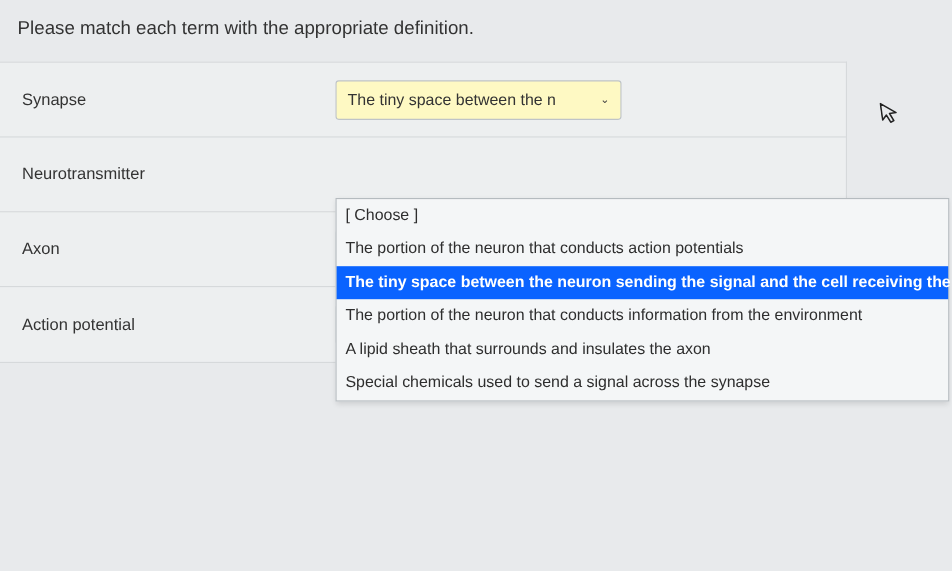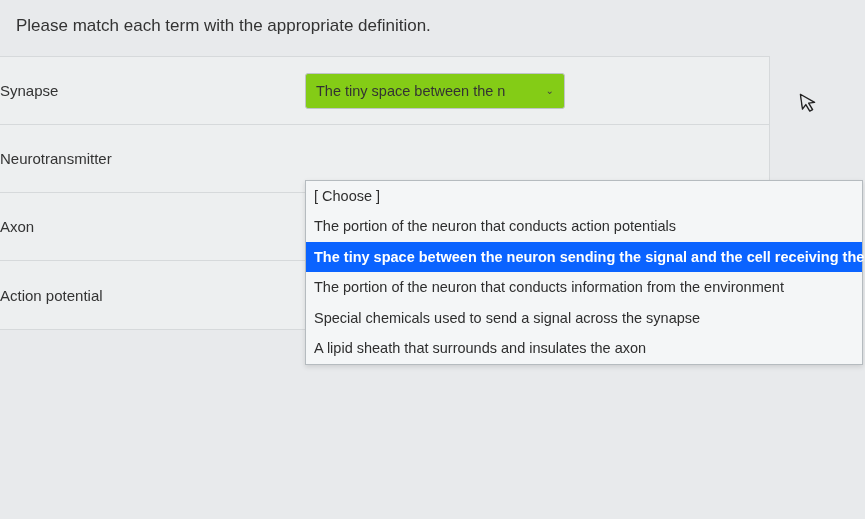--- a/index.html
+++ b/index.html
@@ -24,30 +24,31 @@
       width: 770px;
     }
     .match-row {
       display: flex;
       align-items: center;
       border-bottom: 1px solid #d6d9db;
       height: 68px;
     }
     .term-cell {
       width: 305px;
+      padding-left: 20px;
       font-size: 15px;
       color: #333;
     }
     .select-cell {
       position: relative;
     }
     .pseudo-select {
       width: 260px;
       height: 36px;
-      background: #84cc16;
+      background: #fef9c3;
       border: 1px solid #bfc4c8;
       border-radius: 3px;
       display: flex;
       align-items: center;
       justify-content: space-between;
       padding: 0 10px;
       font-size: 14.5px;
       color: #333;
       cursor: pointer;
       white-space: nowrap;
@@ -141,22 +142,22 @@
         </div>
       </div>
     </div>
   </div>
 
   <div class="dropdown-menu">
     <div class="dropdown-option">[ Choose ]</div>
     <div class="dropdown-option">The portion of the neuron that conducts action potentials</div>
     <div class="dropdown-option highlight">The tiny space between the neuron sending the signal and the cell receiving the signal</div>
     <div class="dropdown-option">The portion of the neuron that conducts information from the environment</div>
+    <div class="dropdown-option">A lipid sheath that surrounds and insulates the axon</div>
     <div class="dropdown-option">Special chemicals used to send a signal across the synapse</div>
-    <div class="dropdown-option">A lipid sheath that surrounds and insulates the axon</div>
   </div>
 </div>
 
 <div class="cursor">
   <svg width="18" height="22" viewBox="0 0 18 22">
     <path d="M1 1 L1 16 L5 12 L8 19 L11 18 L8 11 L14 11 Z" fill="none" stroke="#222" stroke-width="1.4" stroke-linejoin="round"></path>
   </svg>
 </div>
 
 </body></html>

